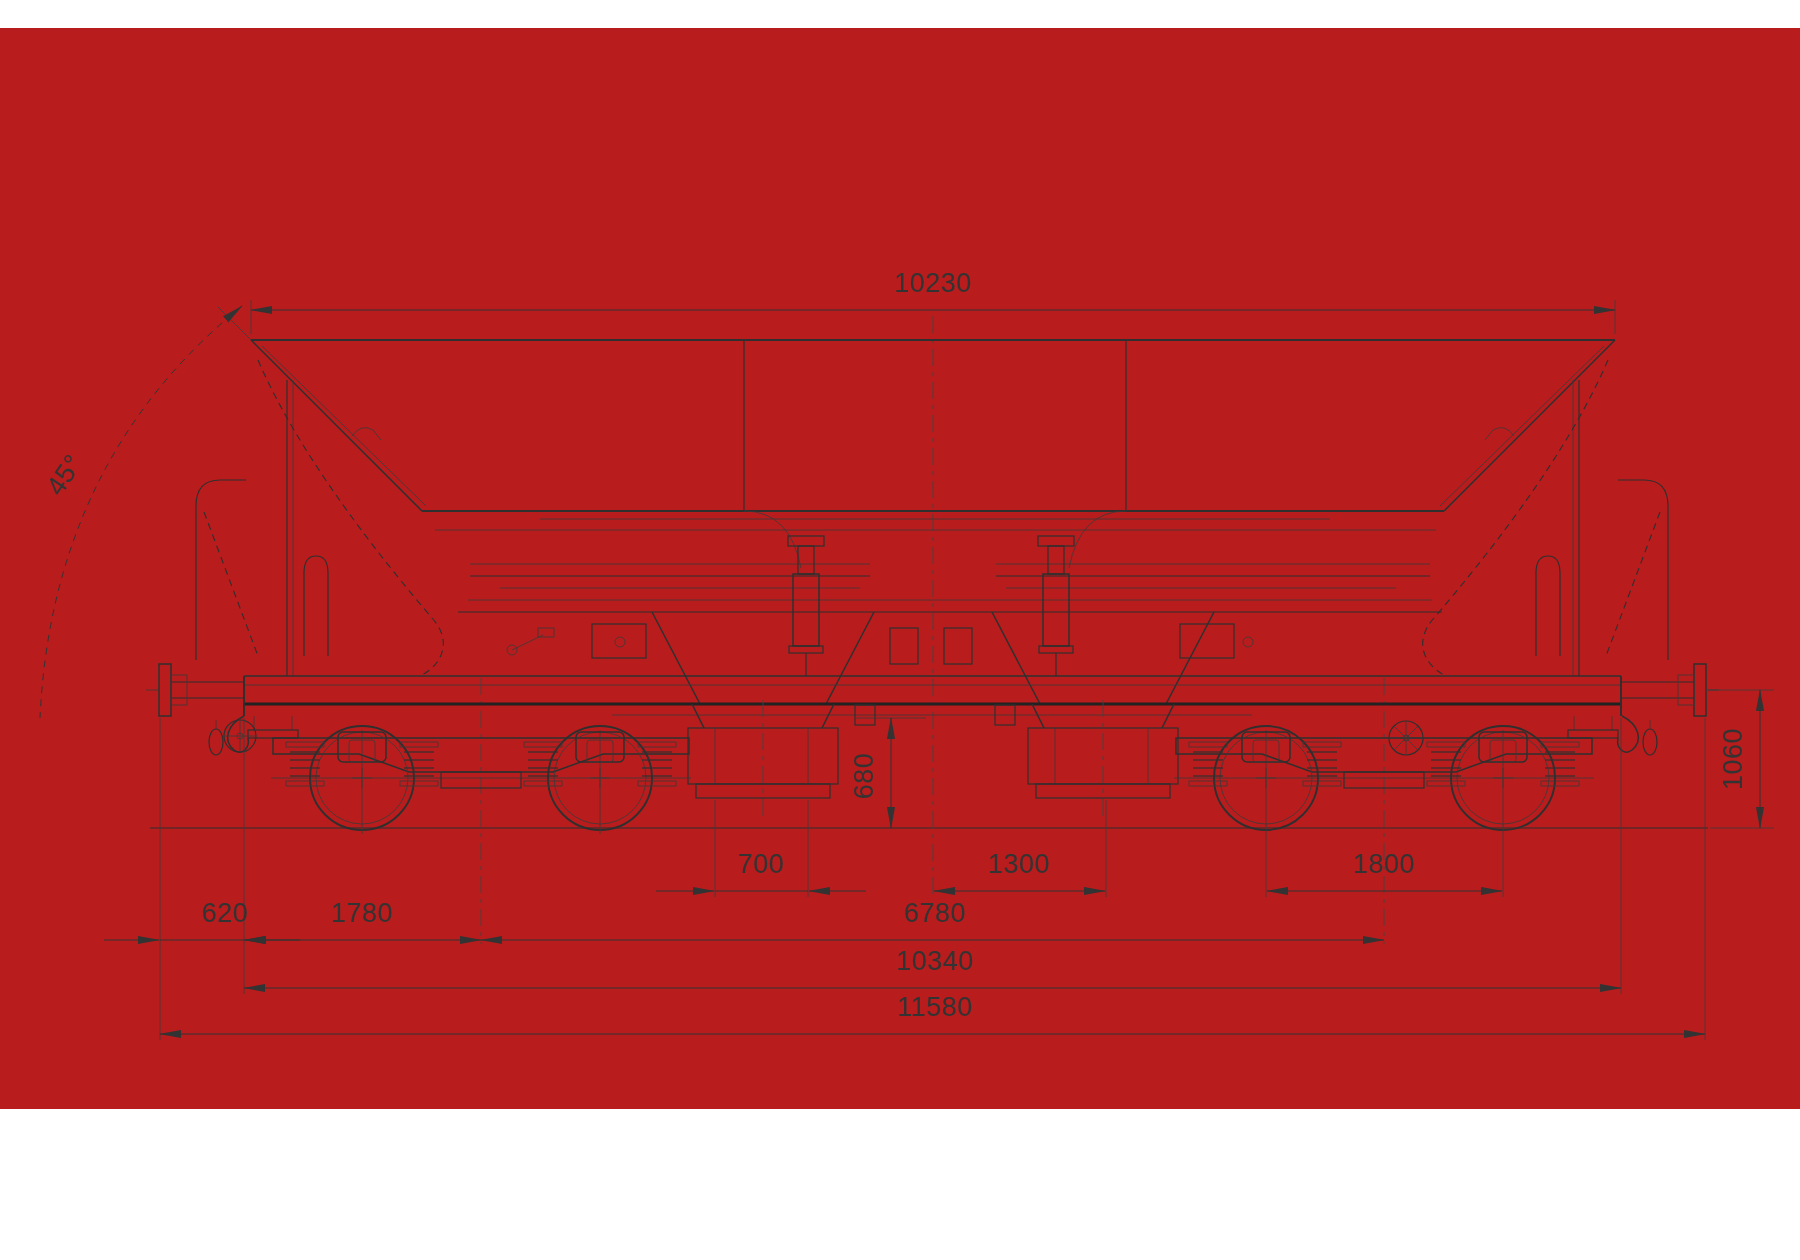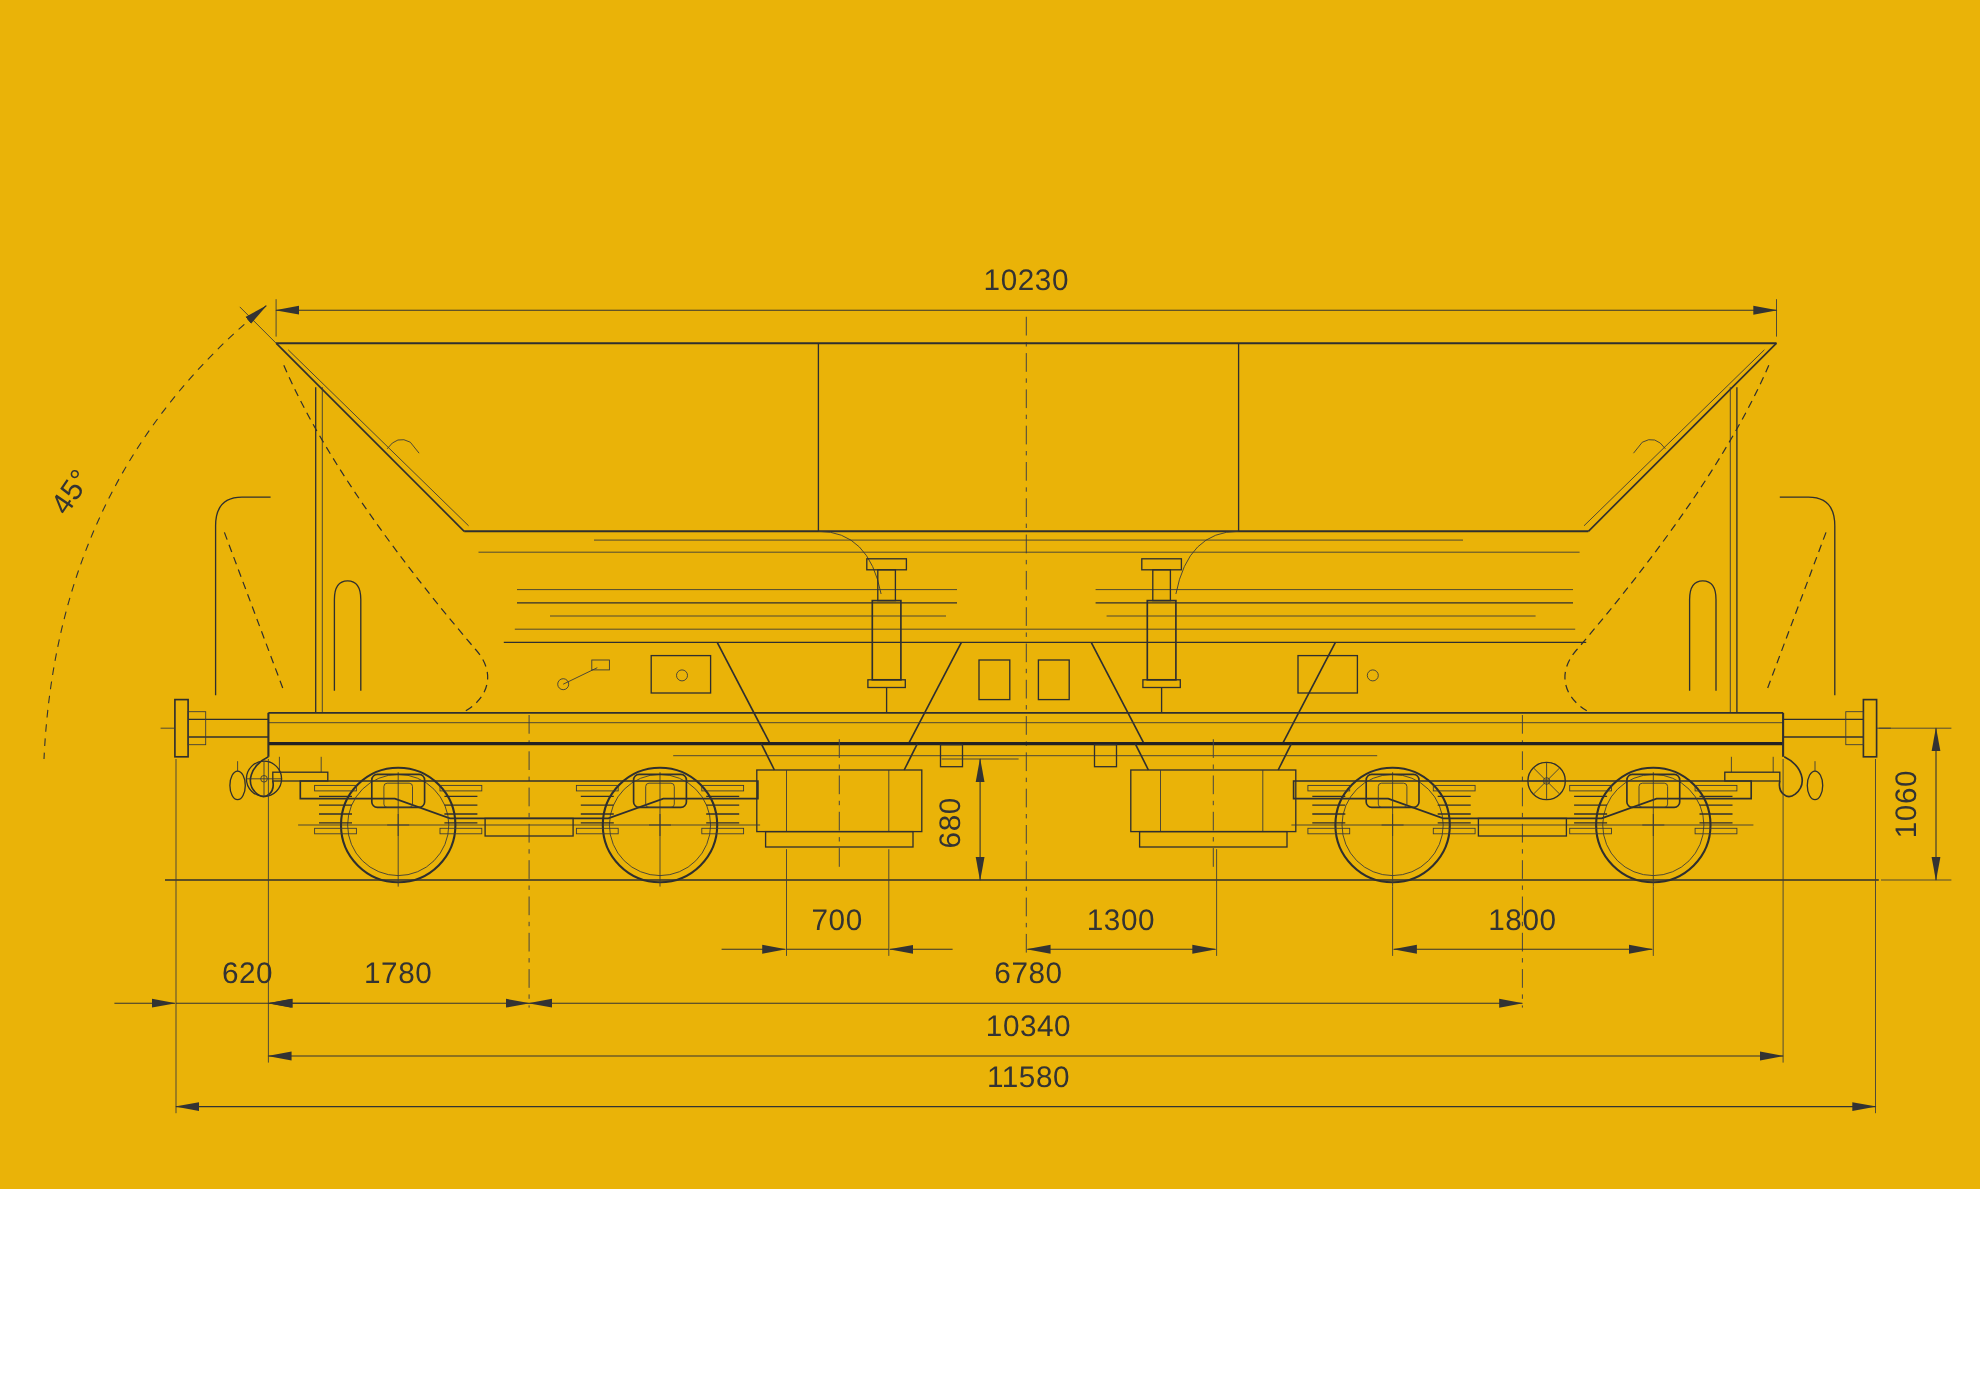--- a/index.html
+++ b/index.html
@@ -1,17 +1,17 @@
 <!DOCTYPE html>
 <html><head>
 <meta charset="utf-8">
 <style>
   html,body{margin:0;padding:0;background:#ffffff;}
-  .page{width:1800px;height:1081px;background:#eab308;position:relative;overflow:hidden;
-        font-family:"Liberation Sans", sans-serif;}
+  .page{width:1800px;height:1081px;background:#b91c1c;position:relative;overflow:hidden;
+        font-family:"Liberation Sans", sans-serif;margin-top:28px;}
   svg{display:block}
   .ln{stroke:#2f2f2f;fill:none;stroke-width:1.2;}
   .ln14{stroke:#2f2f2f;fill:none;stroke-width:1.5;}
   .ln18{stroke:#2f2f2f;fill:none;stroke-width:1.9;}
   .thin{stroke:#3a3a3a;fill:none;stroke-width:0.8;}
   .thick{stroke:#222;fill:none;stroke-width:3;}
   .dash{stroke:#2f2f2f;fill:none;stroke-width:1.1;stroke-dasharray:7 5;}
   .cl{stroke:#444;fill:none;stroke-width:0.9;stroke-dasharray:17 6 4 6;}
   .ext{stroke:#3c3c3c;fill:none;stroke-width:0.8;}
   .dim{stroke:#333;fill:none;stroke-width:1;}

